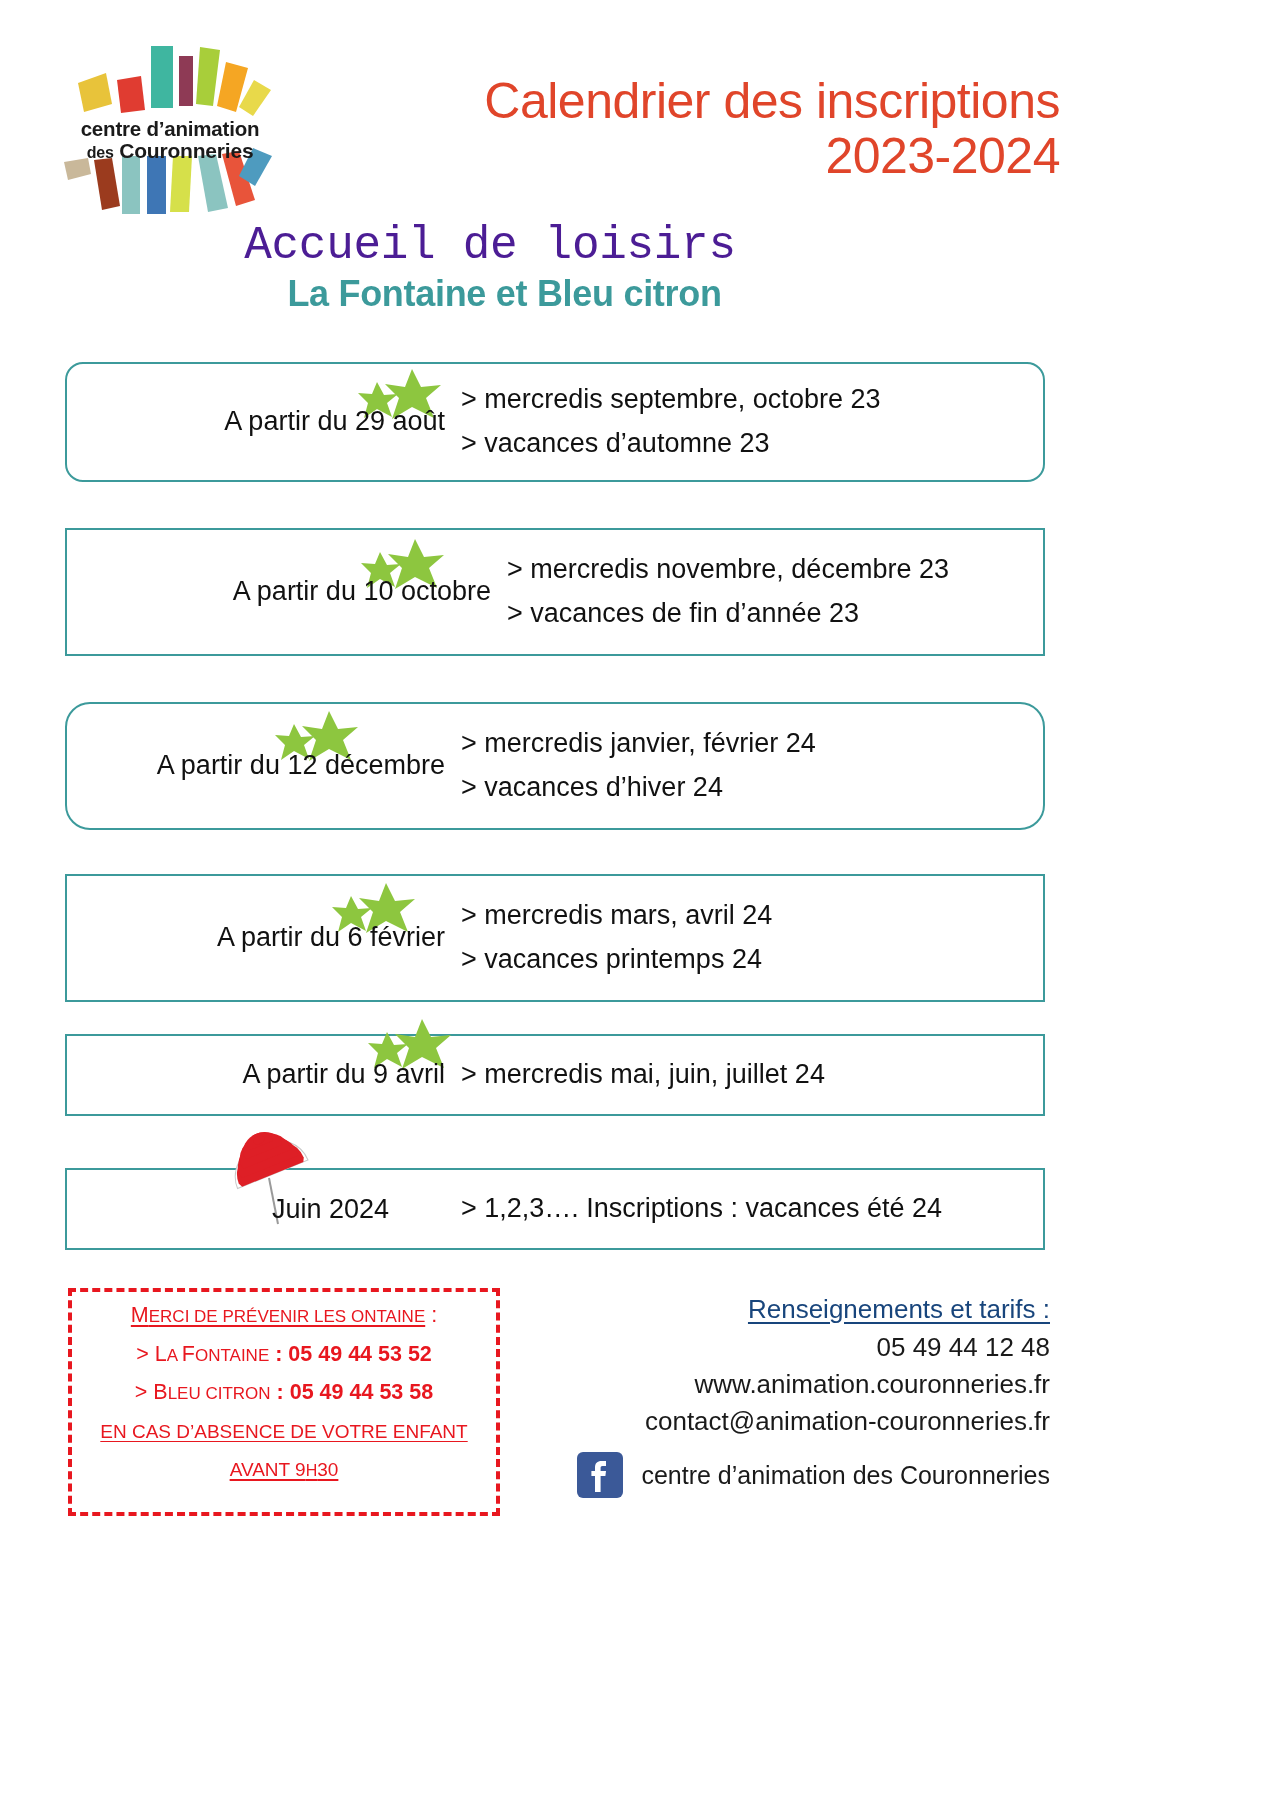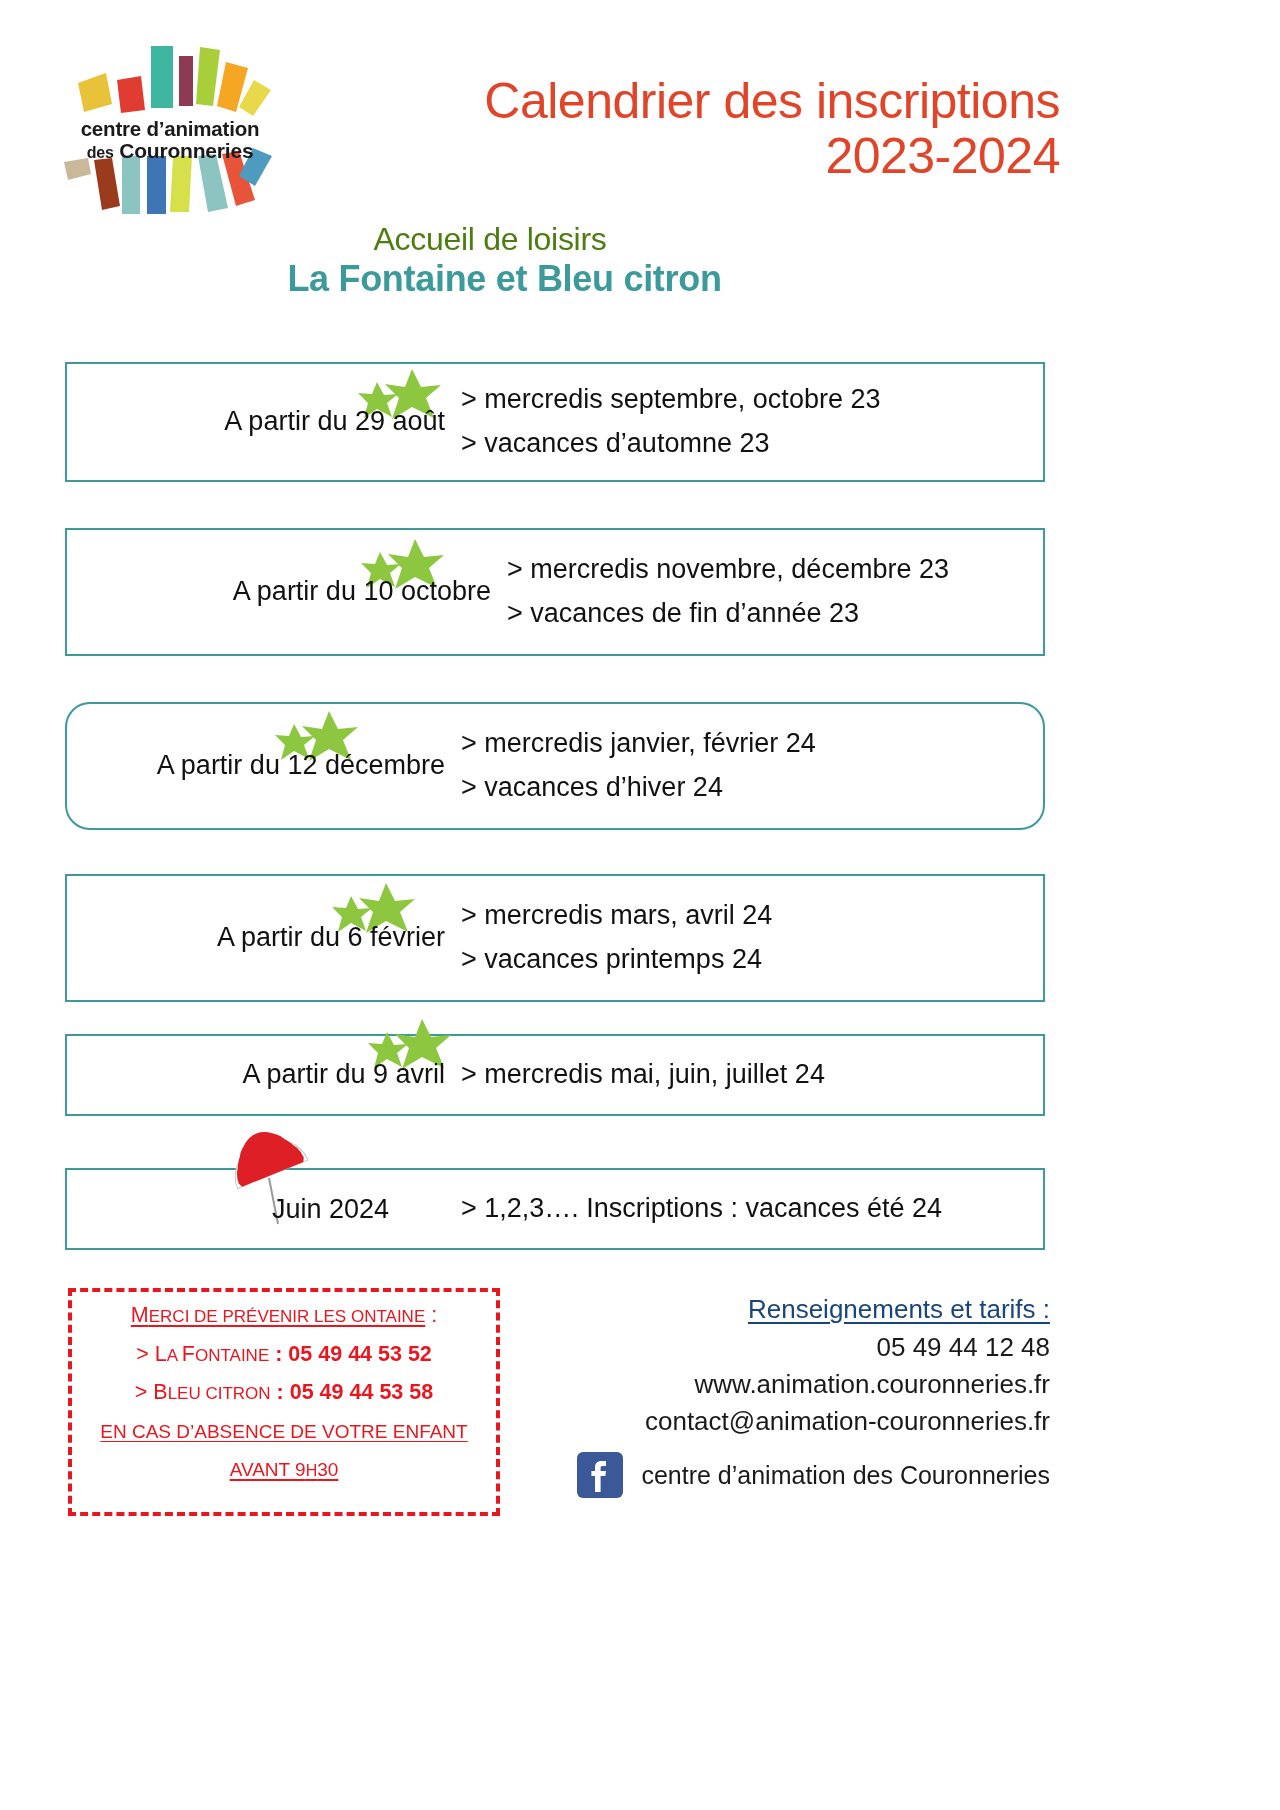--- a/index.html
+++ b/index.html
@@ -60,24 +60,25 @@
     letter-spacing: -0.5px;
   }
   .subtitle-block {
     position: absolute;
     left: 0px;
     top: 222px;
     width: 980px;
     text-align: center;
   }
   .sub-l1 {
-    font-size: 32px;
-    color: #4d7c0f;
+    font-size: 46px;
+    color: #4c1d95;
     line-height: 1.08;
     letter-spacing: -0.3px;
+    font-family: Liberation Mono, monospace;
   }
   .sub-l2 {
     font-size: 36px;
     color: #3C9A9B;
     font-weight: 700;
     line-height: 1.2;
     letter-spacing: -0.3px;
     margin-left: 29px;
   }
 
@@ -235,21 +236,21 @@
     <div class="title-l2">2023-2024</div>
   </div>
 
   <div class="subtitle-block">
     <div class="sub-l1">Accueil de loisirs</div>
     <div class="sub-l2">La Fontaine et Bleu citron</div>
   </div>
 
   <div class="rows">
 
-    <div class="row-box" style="top:362px;height:120px;">
+    <div class="row-box" style="top:362px;height:120px;border-radius:18px;">
       <div class="row-inner">
         <div class="stars" style="left:288px;top:4px;">
           <svg viewBox="0 0 90 54">
             <polygon fill="#8DC63F" points="22,14 29,27 43,26 32,35 37,49 22,41 9,50 13,35 3,25 17,26"></polygon>
             <polygon fill="#8DC63F" points="57,1 66,19 86,17 71,30 79,50 57,39 37,51 44,30 30,16 50,19"></polygon>
           </svg>
         </div>
         <div class="row-left">A partir du 29 août</div>
         <div class="row-right">
           <span class="bullet">&gt; mercredis septembre, octobre 23</span>

